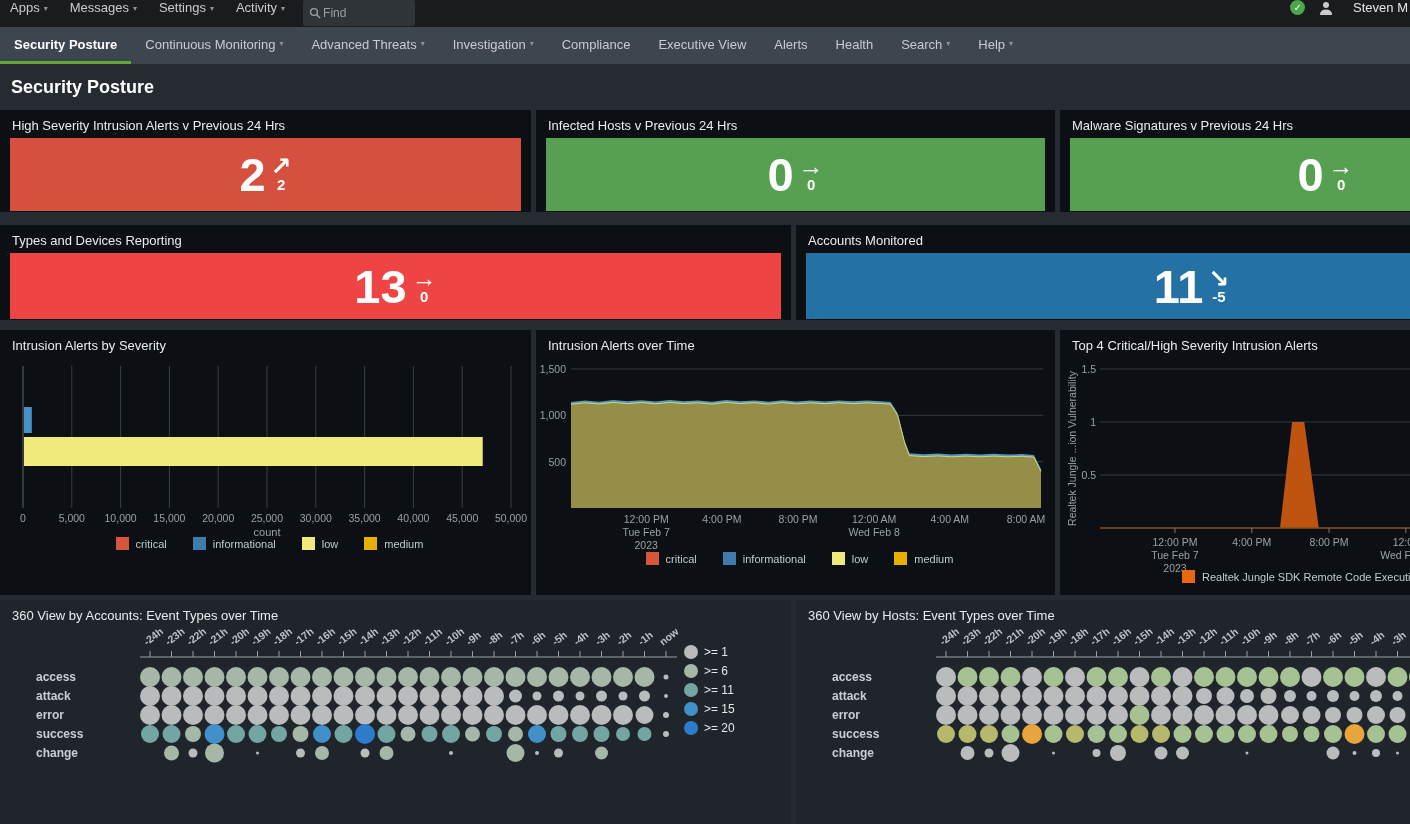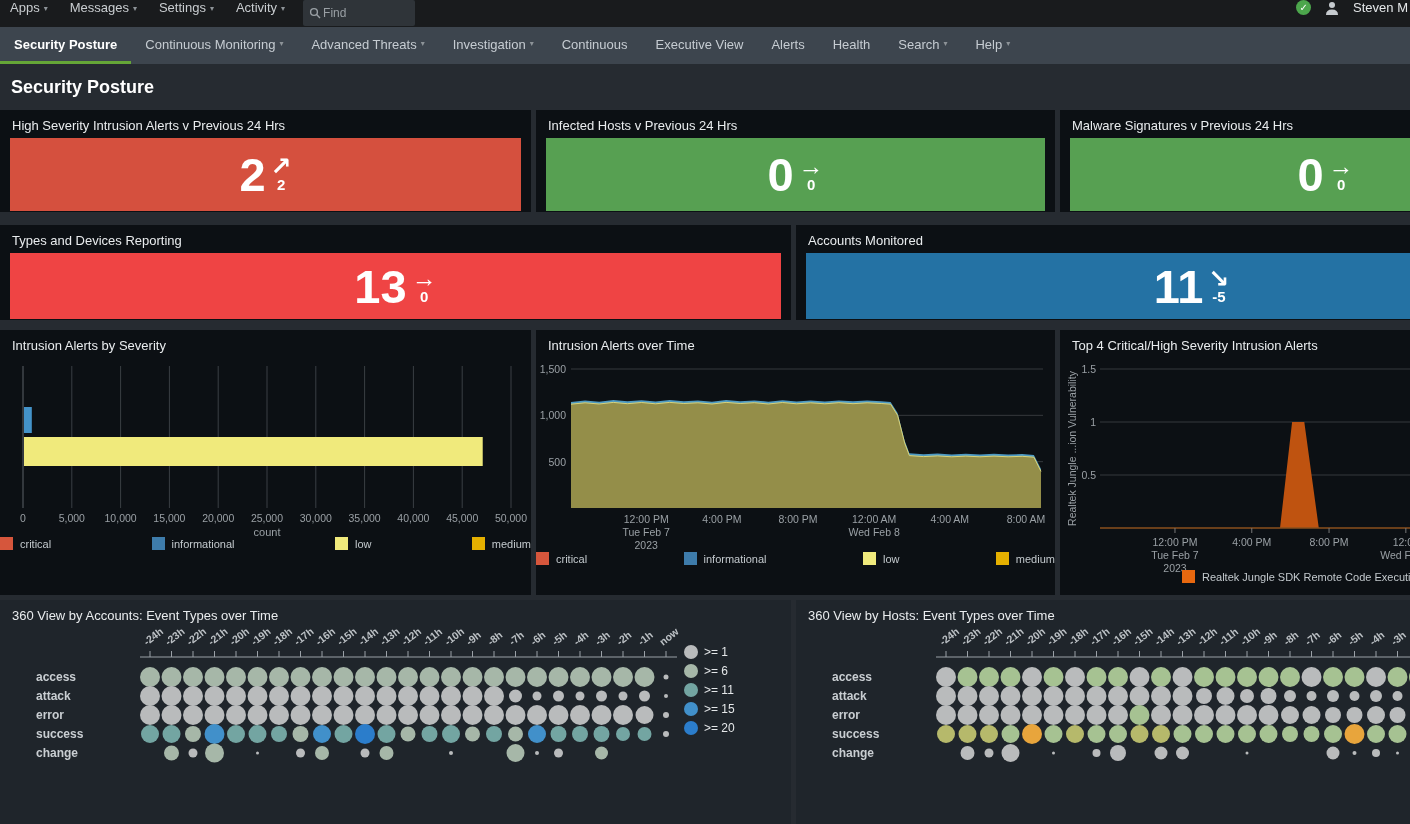--- a/index.html
+++ b/index.html
@@ -11,21 +11,21 @@
   .tb-item{color:#c9cdd0;font-size:13px;margin-left:22px;cursor:pointer;white-space:nowrap;}
   .tb-item:first-child{margin-left:10px;}
   .caret{font-size:8px;color:#8d9398;margin-left:4px;position:relative;top:-1px;}
   #findbox{display:flex;align-items:center;background:#2f3439;height:24px;width:100px;margin-left:18px;padding:1px 6px;border-radius:2px;}
   #findbox input{background:transparent;border:none;outline:none;color:#c2c6c9;font-size:12px;width:78px;
                  font-family:"Liberation Sans",sans-serif;}
   #findbox input::placeholder{color:#9aa0a5;}
   #tb-right{margin-left:auto;display:flex;align-items:center;margin-right:2px;}
   #status-check{width:15px;height:15px;border-radius:50%;background:#4ca64c;color:#fff;font-size:10px;line-height:15px;
                 text-align:center;font-weight:bold;}
-  #user-name{color:#e4e7e9;font-size:13px;margin-left:14px;white-space:nowrap;}
+  #user-name{color:#e4e7e9;font-size:13px;margin-left:20px;white-space:nowrap;}
   .usr-icon{margin-left:14px;display:flex;align-items:center;}
 
   
   #navbar{position:absolute;left:0;top:27px;width:100%;height:37px;background:#3d454e;display:flex;align-items:stretch;}
   .tab{color:#c6ccd2;font-size:13px;padding:0 14px;display:flex;align-items:center;cursor:pointer;white-space:nowrap;border-bottom:3px solid transparent;}
   .tab.active{color:#ffffff;font-weight:bold;border-bottom:3px solid #65a637;}
 
   #page-title{position:absolute;left:11px;top:77px;font-size:18px;font-weight:bold;color:#ffffff;}
 
   
@@ -36,21 +36,21 @@
   svg{position:absolute;left:0;top:0;}
 
   
   .kpi-block{position:absolute;left:10px;right:10px;top:28px;bottom:1px;display:flex;align-items:center;justify-content:center;cursor:pointer;}
   .kpi-value{font-size:47px;font-weight:bold;color:#ffffff;line-height:1;}
   .kpi-trend{display:flex;flex-direction:column;align-items:center;margin-left:5px;margin-top:-2px;}
   .kpi-arrow{font-size:25px;font-weight:bold;color:#ffffff;line-height:22px;}
   .kpi-delta{font-size:15px;font-weight:bold;color:#ffffff;line-height:15px;}
 
   
-  .legend{position:absolute;left:0;right:0;display:flex;justify-content:space-between;gap:26px;align-items:center;}
+  .legend{position:absolute;left:8px;right:0;display:flex;justify-content:center;gap:26px;align-items:center;}
   .legend.left{justify-content:flex-start;}
   .lg-item{display:flex;align-items:center;}
   .lg-sw{width:13px;height:13px;margin-right:7px;flex:0 0 auto;}
   .lg-lb{font-size:11px;color:#c3c9cd;white-space:nowrap;}
 </style>
 </head>
 <body>
 
 <div id="app">
 
@@ -78,21 +78,21 @@
       </span>
       <span id="user-name">Steven M</span>
     </div>
   </div>
 
   <div id="navbar">
       <span class="tab active">Security Posture</span>
       <span class="tab">Continuous Monitoring<span class="caret">▾</span></span>
       <span class="tab">Advanced Threats<span class="caret">▾</span></span>
       <span class="tab">Investigation<span class="caret">▾</span></span>
-      <span class="tab">Continuous</span>
+      <span class="tab">Compliance</span>
       <span class="tab">Executive View</span>
       <span class="tab">Alerts</span>
       <span class="tab">Health</span>
       <span class="tab">Search<span class="caret">▾</span></span>
       <span class="tab">Help<span class="caret">▾</span></span>
     </div>
 
   <div id="page-title">Security Posture</div>
 
   <div class="panel" style="left:0;top:110px;width:531px;height:102px">

